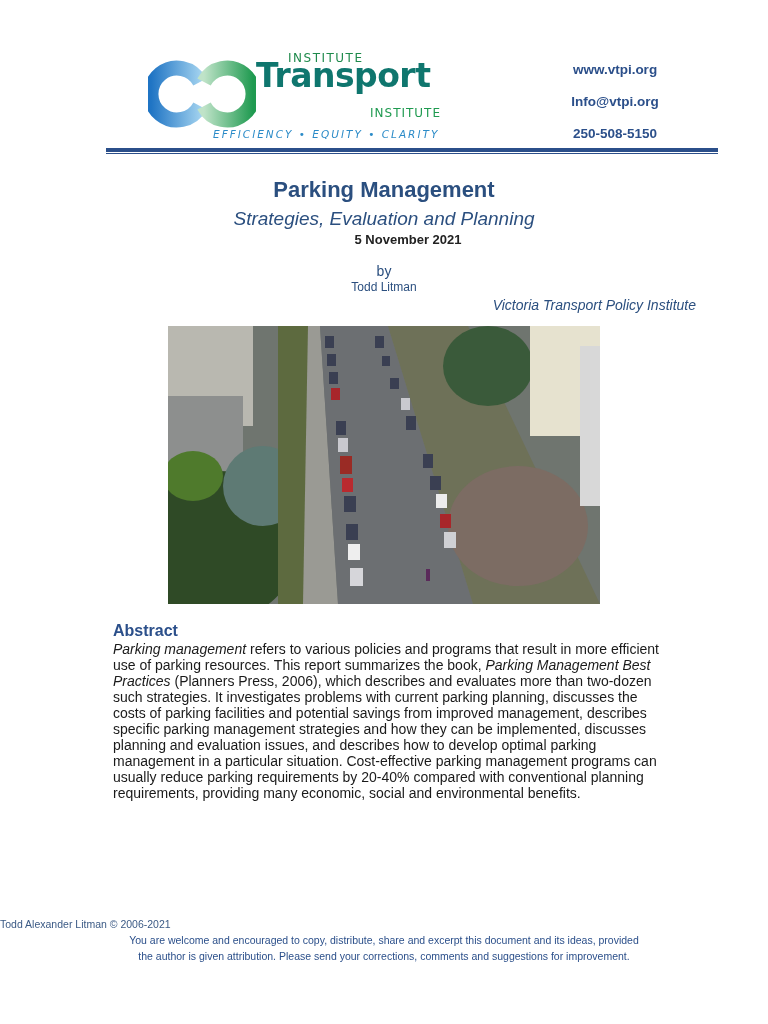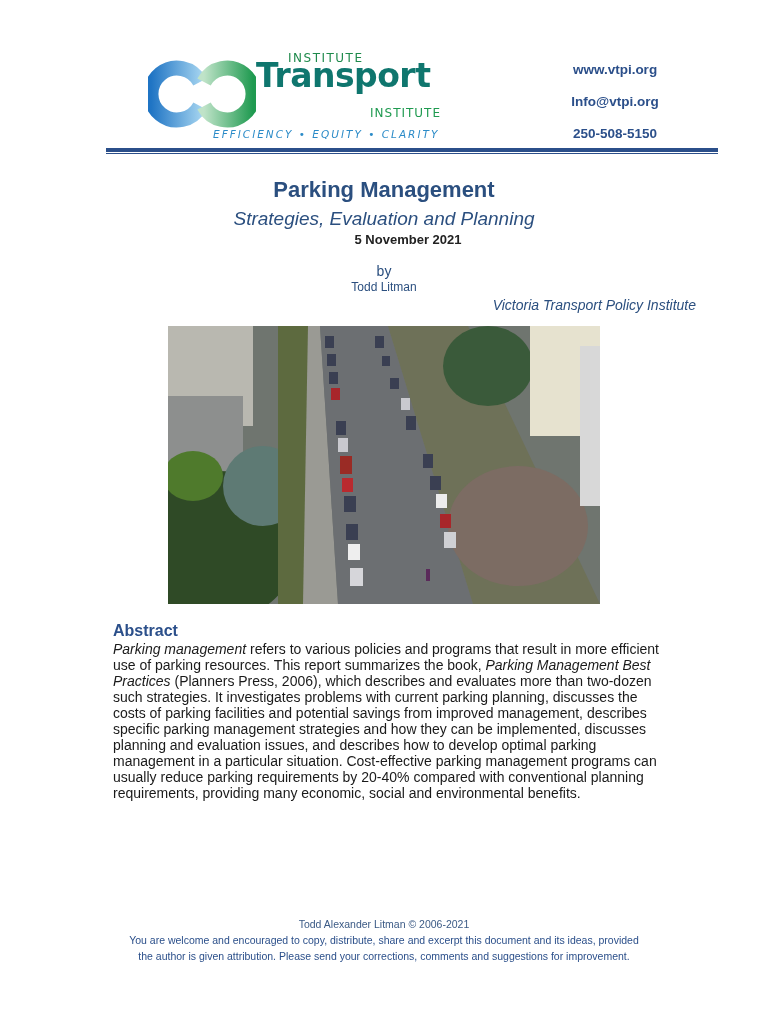--- a/index.html
+++ b/index.html
@@ -32,21 +32,21 @@
 
   
   #photo { left:168px; top:326px; width:432px; height:278px; overflow:hidden; background:#7a7f7c; }
 
   
   .abs-heading { left:113px; top:622px; font-size:16px; font-weight:bold; color:#2b4f8a; }
   .abs-body { left:113px; top:641px; width:560px; font-size:14px; line-height:16px; color:#1a1a1a; }
   .abs-body i { font-style:italic; }
 
   
-  .foot1 { left:0; width:768px; text-align:center; top:918px; font-size:10.5px; color:#3b5a85; }
+  .foot1 { left:0; width:768px; text-align:left; top:918px; font-size:10.5px; color:#3b5a85; }
   .foot2 { left:0; width:768px; text-align:center; top:932px; font-size:10.5px; color:#2b4f8a; line-height:16px; }
 </style>
 </head>
 <body>
 
 <div id="logo" class="abs">
   <svg class="logo-mark" width="108" height="68" viewBox="0 0 108 68">
     <defs>
       <linearGradient id="gb" x1="0" y1="0" x2="1" y2="0">
         <stop offset="0" stop-color="#1f74c4"></stop>

